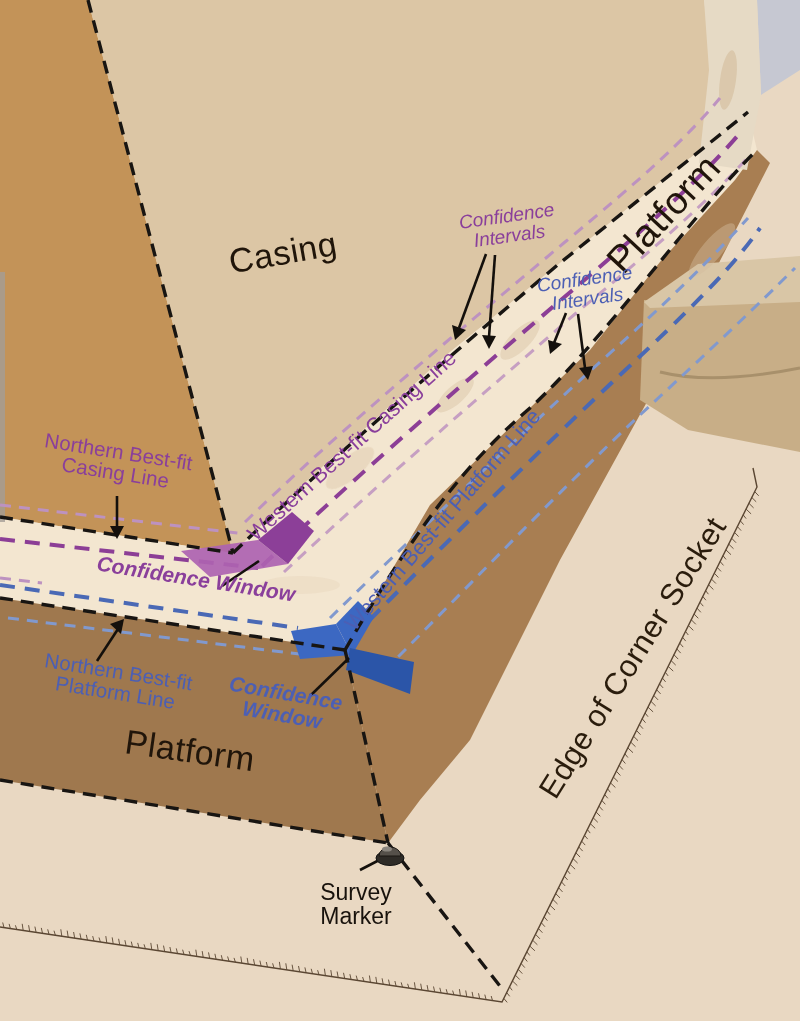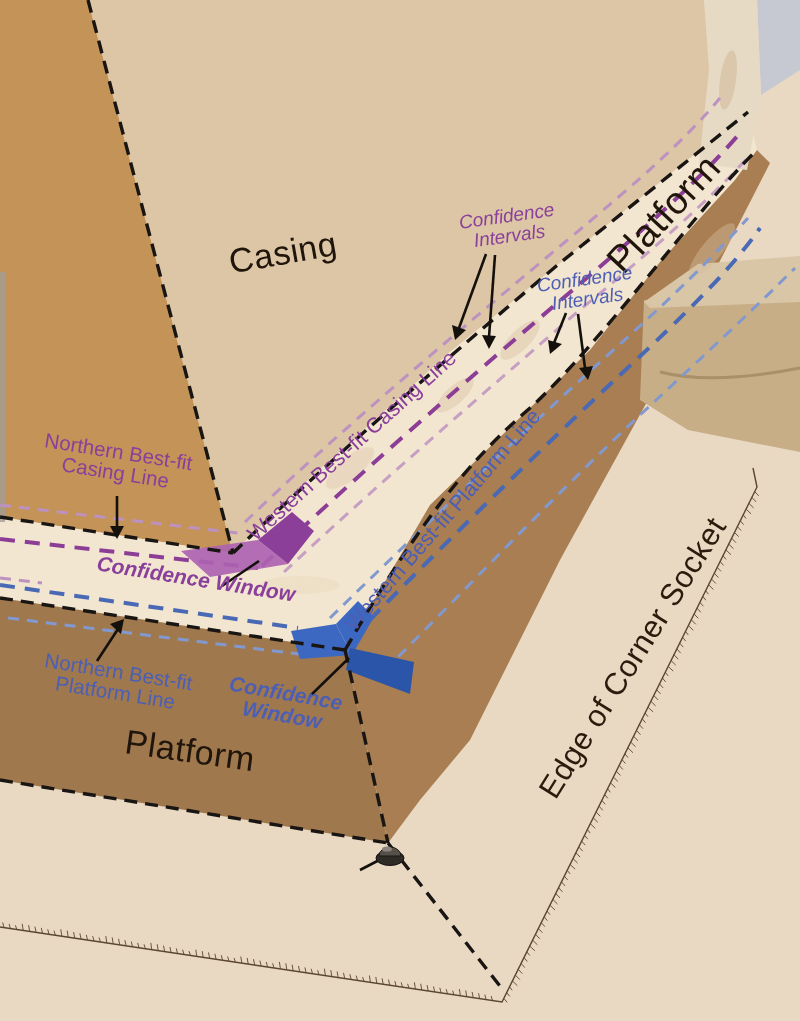--- a/index.html
+++ b/index.html
@@ -273,20 +273,22 @@
     <ellipse cx="390" cy="858" rx="14" ry="7.5" fill="#2e2b27" stroke="#111" stroke-width="1"></ellipse>
     <path d="M 379,856 A 11 9 0 0 1 401,856 Z" fill="#55504a" stroke="#1a1713" stroke-width="1"></path>
     <ellipse cx="387" cy="849" rx="5" ry="2.6" fill="#8a857e"></ellipse>
   </g>
 </svg>
 
   <div class="lbl big" style="left:283px;top:253px;transform:translate(-50%,-50%) rotate(-10deg);">Casing</div>
   <div class="lbl big" style="left:664px;top:214px;font-size:38px;transform:translate(-50%,-50%) rotate(-47deg);">Platform</div>
   <div class="lbl big" style="left:190px;top:751px;transform:translate(-50%,-50%) rotate(8deg);">Platform</div>
   <div class="lbl big" style="left:633px;top:658px;font-size:31px;white-space:nowrap;transform:translate(-50%,-50%) rotate(-58deg);color:#2a1c0c;">Edge of Corner Socket</div>
+  <div class="lbl" style="left:356px;top:905px;font-size:23px;color:#18120c;">Survey
+Marker</div>
 
   <div class="lbl nline purpleT" style="left:117px;top:462px;transform:translate(-50%,-50%) rotate(9deg);">Northern Best-fit
 Casing Line</div>
   <div class="lbl nline blueT" style="left:117px;top:682px;transform:translate(-50%,-50%) rotate(9deg);">Northern Best-fit
 Platform Line</div>
 
   <div class="lbl wline purpleT" style="left:352px;top:446px;transform:translate(-50%,-50%) rotate(-42deg);">Western Best-fit Casing Line</div>
   <div class="lbl wline blueT" style="left:443px;top:520px;transform:translate(-50%,-50%) rotate(-49deg);">Western Best-fit Platform Line</div>
 
   <div class="lbl ci purpleT" style="left:508px;top:226px;transform:translate(-50%,-50%) rotate(-8deg);">Confidence

